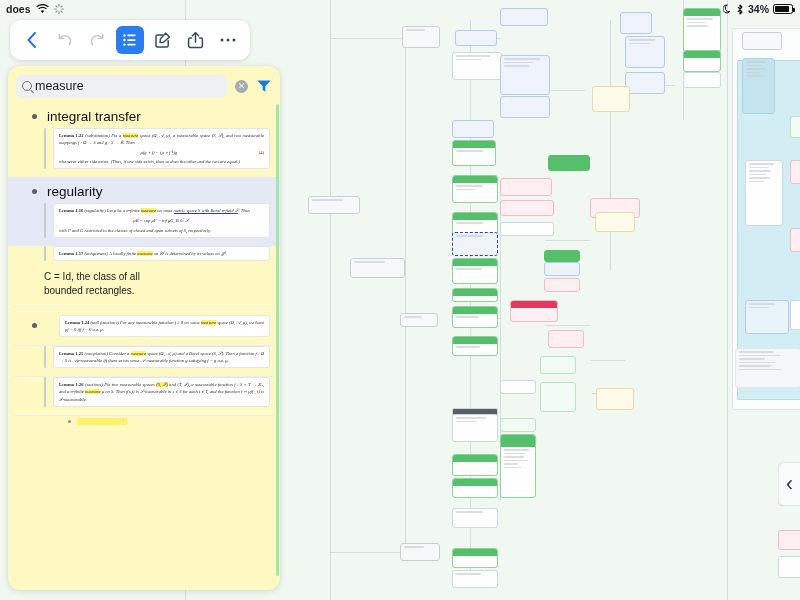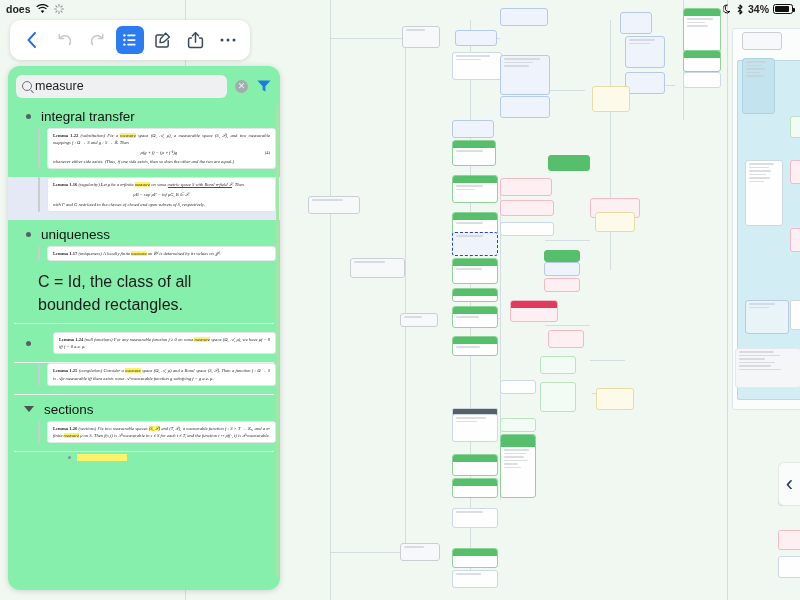--- a/index.html
+++ b/index.html
@@ -111,21 +111,21 @@
     color:#2a6ee0; border-radius:6px;
   }
   .tbtn.dim { color:#c3c9cf; }
   .tbtn.active { background:#2a7cf0; color:#fff; }
   .tbtn.dark { color:#3a4a5a; }
 
   
   #panel {
     position:absolute; left:8px; top:66px;
     width:272px; height:524px;
-    background:#86efac;
+    background:#fef9c3;
     border-radius:12px;
     box-shadow:0 1px 6px rgba(0,0,0,.15);
     z-index:25;
     display:flex; flex-direction:column;
     overflow:hidden;
   }
   #searchrow {
     height:32px; display:flex; align-items:center;
     padding:0 8px 0 8px; gap:8px; flex:none;
     margin-top:4px;
@@ -145,21 +145,21 @@
     color:#eef0f2;font-size:9px;line-height:13px;text-align:center;flex:none;
   }
   #filter-icon { width:16px;height:16px;flex:none; }
 
   #scrollarea { flex:1; position:relative; overflow:hidden; }
   #scrollthumb {
     position:absolute; right:1px; top:2px; width:3px; height:472px;
     background:#a3e6ab; border-radius:2px;
   }
 
-  .group { padding:0 0; }
+  .group { padding:0 6px; }
   .group.sel { background:#e4e9f5; }
   .group-divider { border-top:1px solid #ededee; margin:0 6px; }
 
   .grp-head {
     display:flex; align-items:center; gap:10px;
     padding:7px 2px 4px 8px;
   }
   .bullet { width:5px;height:5px;border-radius:50%;background:#5b5f63;flex:none; margin-left:10px;}
   .tri { width:0;height:0;border-left:5px solid transparent;border-right:5px solid transparent;border-top:6px solid #4b5055;flex:none; margin-left:8px;}
   .grp-title { font-size:13.5px; color:#111; }
@@ -175,21 +175,21 @@
   }
   .lemma b { font-weight:bold; }
   .lemma i { font-style:italic; }
   .hl { background:#fdf36a; }
   .eq { text-align:center; display:block; margin:2.5px 0; }
   .eqno { float:right; }
   .ul-blue { border-bottom:1.6px solid #2b3fd4; }
 
   .plain-note {
     padding:1px 4px 7px 30px;
-    font-size:16px; color:#1b1b1b; line-height:1.45;
+    font-size:10px; color:#1b1b1b; line-height:1.45;
   }
 
   .footer {
     flex:none; height:38px; display:flex; align-items:center;
     justify-content:space-between; padding:0 12px 2px 14px;
   }
   #edit-outline { color:#1178e8; font-size:14px; font-weight:bold; }
   #sep-icon { width:22px;height:22px;color:#6b8aa8; }
 
   .partial-row { display:flex; align-items:center; gap:6px; padding:2px 0 0 60px; }
@@ -563,39 +563,39 @@
           <span class="eq">
             <i>μ(g ∘ f) = (μ ∘ f⁻¹)g</i>
             <span class="eqno">(4)</span>
           </span>
           <i>whenever either side exists. (Thus, if one side exists, then so does the other and the two are equal.)</i>
         </div>
       </div>
     </div>
 
     <div class="group sel">
+      <div class="grp-head">
+        <span class="bullet"></span>
+        <span class="grp-title">regularity</span>
+      </div>
       <div class="lemma-wrap">
         <div class="lbar"></div>
         <div class="lemma">
           <b>Lemma 1.16</b>
           <i>(regularity)</i>
           <i>Let μ be a σ-finite </i><i class="hl">measure</i><i> on some </i><i class="ul-blue">metric space S with Borel σ-field 𝒮</i><i>. Then</i>
           <span class="eq">
             <i>μB = sup μF = inf μG,   B ∈ 𝒮.</i>
           </span>
           <i>with F and G restricted to the classes of closed and open subsets of S, respectively.</i>
         </div>
       </div>
     </div>
 
     <div class="group">
-      <div class="grp-head">
-        <span class="bullet"></span>
-        <span class="grp-title">uniqueness</span>
-      </div>
       <div class="lemma-wrap">
         <div class="lbar"></div>
         <div class="lemma">
           <b>Lemma 1.17</b>
           <i>(uniqueness)</i>
           <i>A locally finite </i><i class="hl">measure</i><i> on ℝᵈ is determined by its values on 𝒥ᵈ.</i>
         </div>
       </div>
       <div class="plain-note" style="white-space:pre-line;">C = Id, the class of all
 bounded rectangles.</div>
@@ -624,24 +624,20 @@
           <b>Lemma 1.25</b>
           <i>(completion)</i>
           <i>Consider a </i><i class="hl">measure</i><i> space (Ω, 𝒜, μ) and a Borel space (S, 𝒮). Then a function f : Ω → S is 𝒜μ-measurable iff there exists some 𝒜-measurable function g satisfying f = g a.e. μ.</i>
         </div>
       </div>
     </div>
 
     <div class="group-divider"></div>
 
     <div class="group">
-      <div class="grp-head">
-        <span class="tri"></span>
-        <span class="grp-title">sections</span>
-      </div>
       <div class="lemma-wrap">
         <div class="lbar"></div>
         <div class="lemma">
           <b>Lemma 1.26</b>
           <i>(sections)</i>
           <i>Fix two measurable spaces </i><i class="hl">(S, 𝒮)</i><i> and (T, 𝒯), a measurable function f : S × T → ℝ₊, and a σ-finite </i><i class="hl">measure</i><i> μ on S. Then f(s,t) is 𝒮-measurable in s ∈ S for each t ∈ T, and the function t ↦ μf(·, t) is 𝒯-measurable.</i>
         </div>
       </div>
     </div>
 

